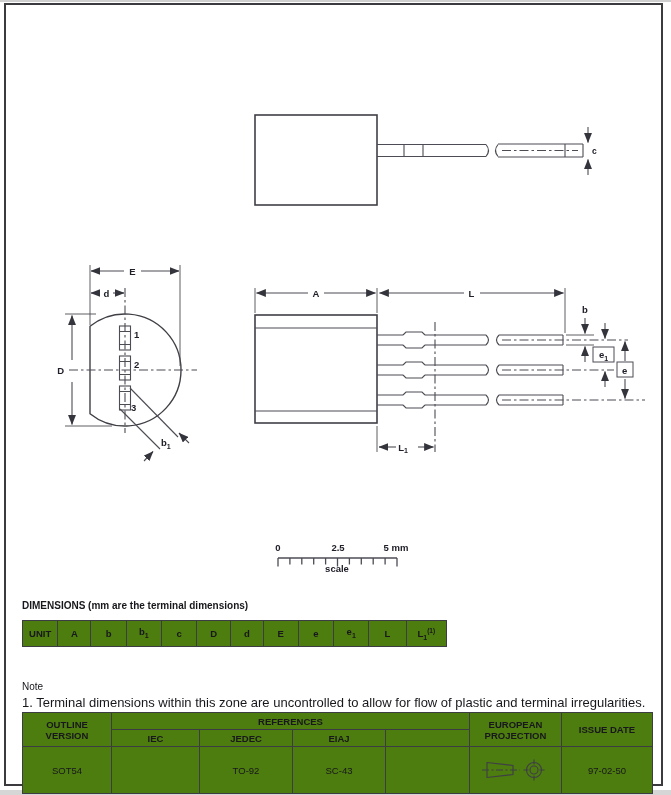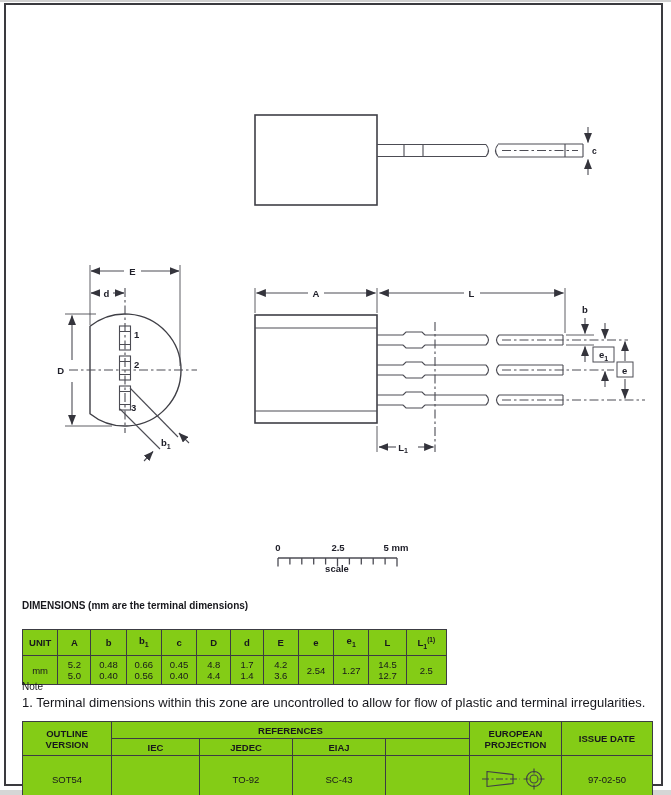--- a/index.html
+++ b/index.html
@@ -8,21 +8,21 @@
   .top-strip{position:absolute;left:0;top:0;width:671px;height:2px;background:#cfcfcf;}
   .frame{position:absolute;left:4px;top:3px;width:659px;height:783px;
          border:2px solid #3a3a3f;box-sizing:border-box;}
   .bottom-strip{position:absolute;left:0;top:790px;width:671px;height:5px;background:#d6d6d6;}
   svg.draw{position:absolute;left:0;top:0;}
   .dimlbl{font:700 9.5px "Liberation Sans",sans-serif;fill:#20202a;}
   .dimsub{font-size:7px;}
   .smalllbl{font:700 8.5px "Liberation Sans",sans-serif;fill:#20202a;}
 
   .dims-title{position:absolute;left:22px;top:600px;font-size:10px;font-weight:700;}
-  table.dt{position:absolute;border-collapse:collapse;table-layout:fixed;background:#84cc16;margin-top:9px;}
+  table.dt{position:absolute;border-collapse:collapse;table-layout:fixed;background:#4d7c0f;}
   table.dt th,table.dt td{border:1.2px solid #3c3c43;text-align:center;vertical-align:middle;
         padding:0 1px;font-size:9.5px;line-height:11px;white-space:pre-line;}
   table.dt th{font-weight:700;}
   table.dt td{font-weight:400;}
   table.dt sub{font-size:7px;}
   table.dt sup{font-size:6.5px;vertical-align:4px;}
   #dim-table{left:22px;top:620px;width:425px;border:1.6px solid #3c3c43;}
   #dim-table tr.hdr{height:26px;}
   #dim-table tr.val{height:29px;}
   #ref-table{left:22px;top:712px;width:630px;border:1.6px solid #3c3c43;}
@@ -228,42 +228,20 @@
           <th><span>b</span></th>
           <th><span>b</span><sub>1</sub></th>
           <th><span>c</span></th>
           <th><span>D</span></th>
           <th><span>d</span></th>
           <th><span>E</span></th>
           <th><span>e</span></th>
           <th><span>e</span><sub>1</sub></th>
           <th><span>L</span></th>
           <th><span>L</span><sub>1</sub><sup>(1)</sup></th>
-        </tr>
-    <tr class="val">
-          <td>mm</td>
-          <td>5.2
-5.0</td>
-          <td>0.48
-0.40</td>
-          <td>0.66
-0.56</td>
-          <td>0.45
-0.40</td>
-          <td>4.8
-4.4</td>
-          <td>1.7
-1.4</td>
-          <td>4.2
-3.6</td>
-          <td>2.54</td>
-          <td>1.27</td>
-          <td>14.5
-12.7</td>
-          <td>2.5</td>
         </tr>
   </tbody>
     </table>
 
   <div class="note-head">Note</div>
   <div class="note-item">1. Terminal dimensions within this zone are uncontrolled to allow for flow of plastic and terminal irregularities.</div>
 
   <table class="dt" id="ref-table">
     <colgroup>
       <col style="width:89px">

